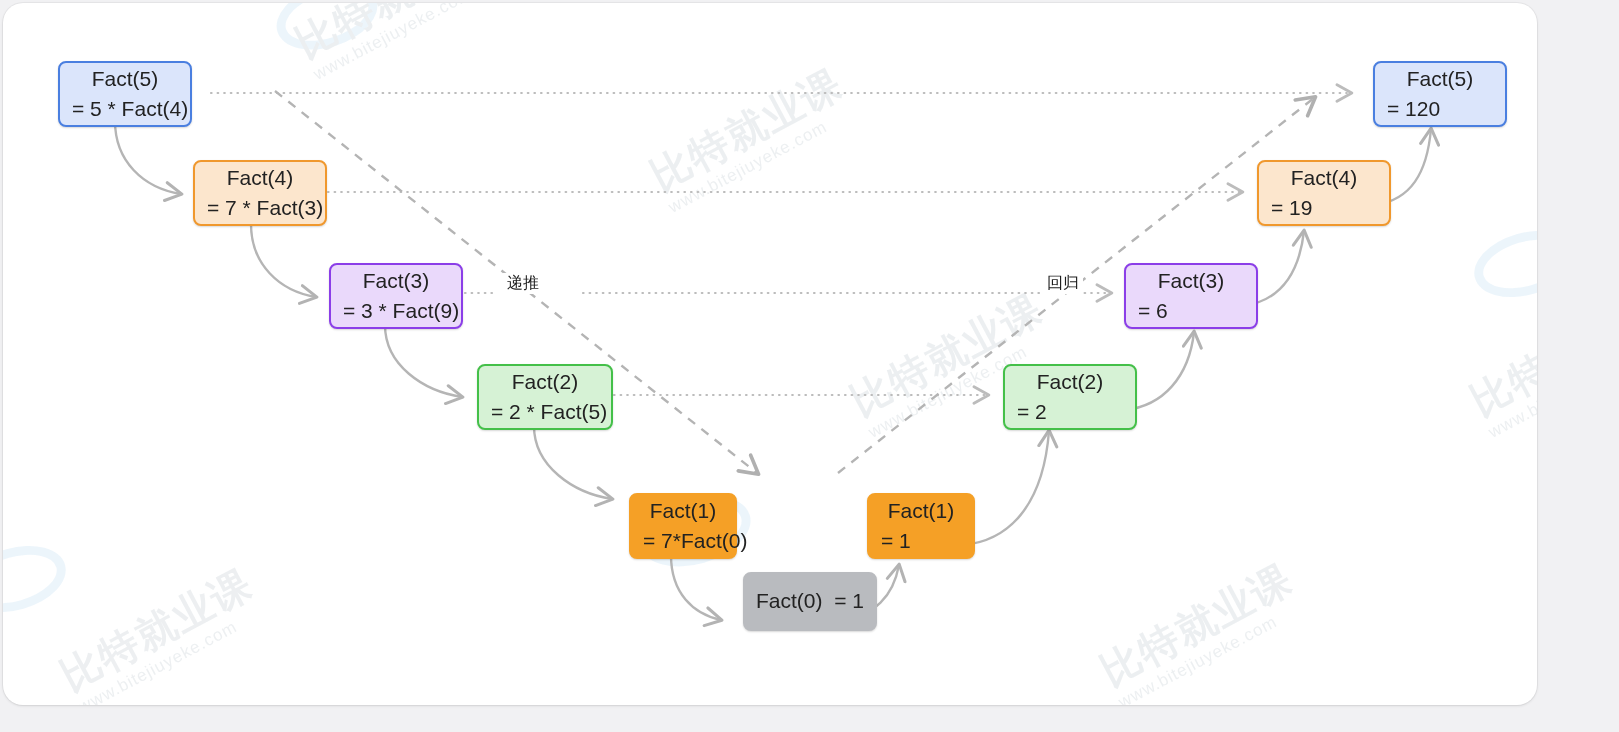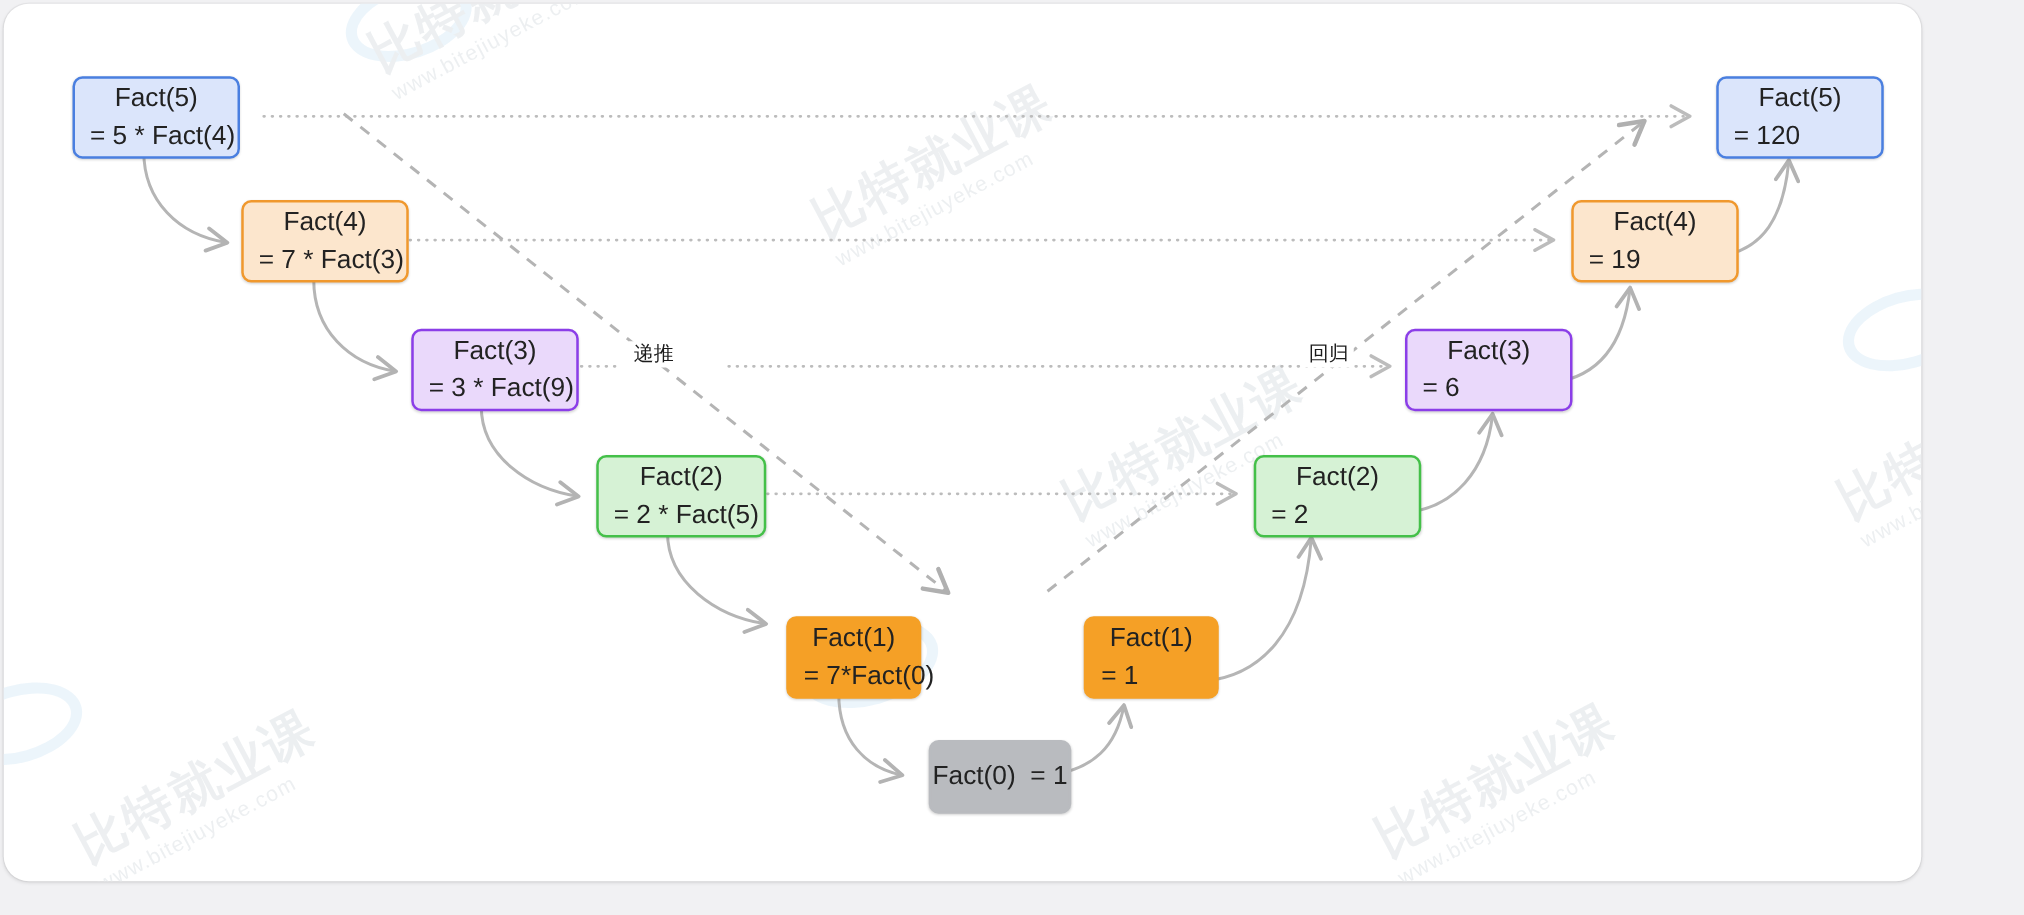--- a/index.html
+++ b/index.html
@@ -193,21 +193,21 @@
     <div class="node" style="left:474px;top:361px;width:136px;height:66px;background:#d6f2d5;border:2px solid #44c049;">
       <span class="ln1">Fact(2)</span>
       <span class="ln2">= 2 * Fact(5)</span>
     </div>
 
     <div class="node" style="left:626px;top:490px;width:108px;height:66px;background:#f5a026;border:2px solid #f5a026;">
       <span class="ln1">Fact(1)</span>
       <span class="ln2">= 7*Fact(0)</span>
     </div>
 
-    <div class="node single" style="left:740px;top:589px;width:114px;height:59px;background:#b9bbbf;border:2px solid #b9bbbf;">
+    <div class="node single" style="left:740px;top:569px;width:134px;height:59px;background:#b9bbbf;border:2px solid #b9bbbf;">
       <span class="ln1">Fact(0)  = 1</span>
     </div>
 
     <div class="node" style="left:864px;top:490px;width:108px;height:66px;background:#f5a026;border:2px solid #f5a026;">
       <span class="ln1">Fact(1)</span>
       <span class="ln2">= 1</span>
     </div>
 
     <div class="node" style="left:1000px;top:361px;width:134px;height:66px;background:#d6f2d5;border:2px solid #44c049;">
       <span class="ln1">Fact(2)</span>

